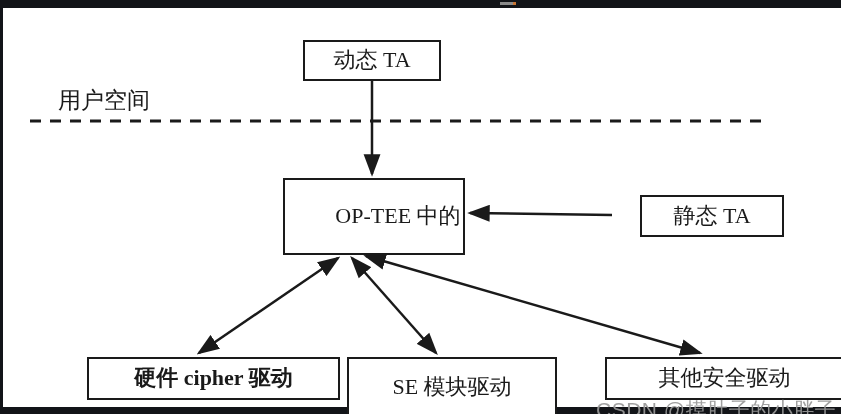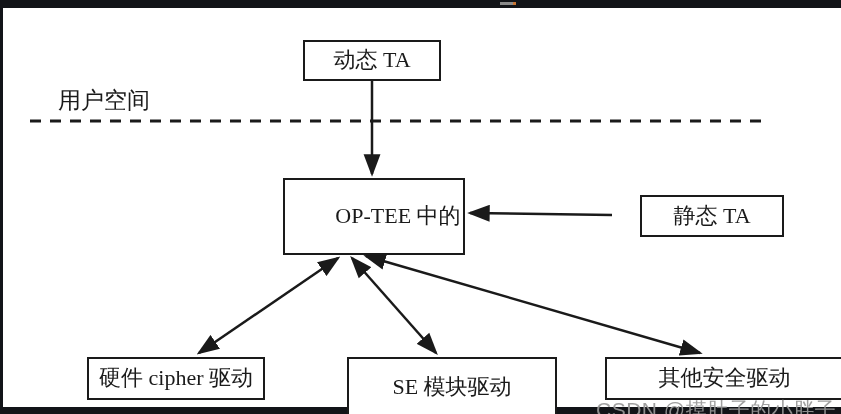--- a/index.html
+++ b/index.html
@@ -54,21 +54,21 @@
     justify-content: center;
     font-size: 22px;
     line-height: 1.3;
     white-space: nowrap;
     z-index: 2;
     text-align: right;
   }
   .box-dynamic-ta   { left: 303px; top: 40px;  width: 138px; height: 41px; }
   .box-optee        { left: 283px; top: 178px; width: 182px; height: 77px; padding-left: 48px; }
   .box-static-ta    { left: 612px; top: 195px; width: 144px; height: 42px; margin-left: 28px; }
-  .box-hw-cipher    { left: 87px;  top: 357px; width: 178px; height: 43px; }
+  .box-hw-cipher    { left: 87px;  top: 357px; width: 253px; height: 43px; font-weight: bold; }
   .box-se-module    { left: 347px; top: 357px; width: 210px; height: 60px; }
   .box-other-secure { left: 605px; top: 357px; width: 239px; height: 43px; }
   
   .space-label {
     position: absolute;
     font-size: 23px;
     white-space: nowrap;
     z-index: 2;
   }
   .label-user-space   { left: 58px; top: 85px; }

